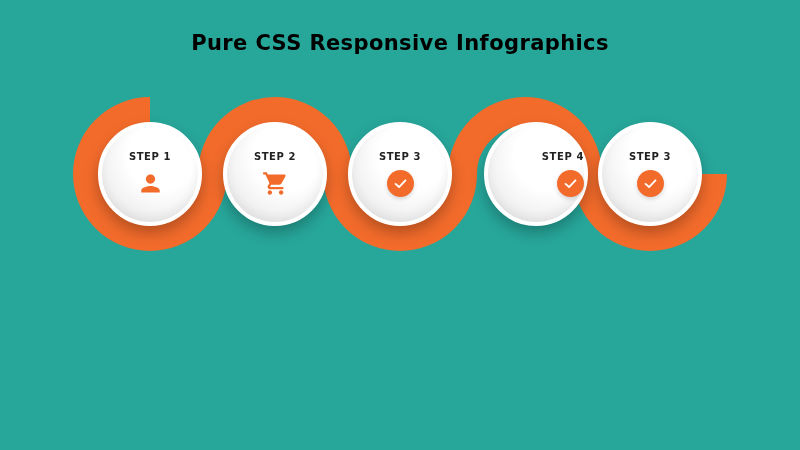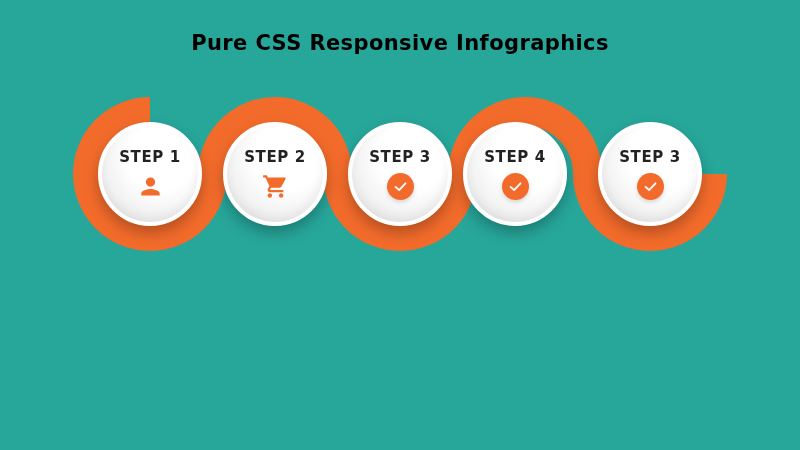--- a/index.html
+++ b/index.html
@@ -43,26 +43,26 @@
     flex-direction: column;
     align-items: center;
     justify-content: center;
     gap: 7px;
     cursor: pointer;
     z-index: 2;
   }
   .step-1 { left:  98px; }
   .step-2 { left: 223px; }
   .step-3 { left: 348px; }
-  .step-4 { left: 463px; }
+  .step-4 { left: 484px; align-items: flex-end; }
   .step-5 { left: 598px; }
 
   .step-label {
     color: #222222;
-    font-size: 15px;
+    font-size: 10px;
     font-weight: 700;
     letter-spacing: 0.6px;
     font-family: "DejaVu Sans", "Liberation Sans", sans-serif;
     white-space: nowrap;
   }
 
   .step-icon { display: flex; align-items: center; justify-content: center; height: 28px; }
 
   .check-badge {
     width: 27px; height: 27px;

